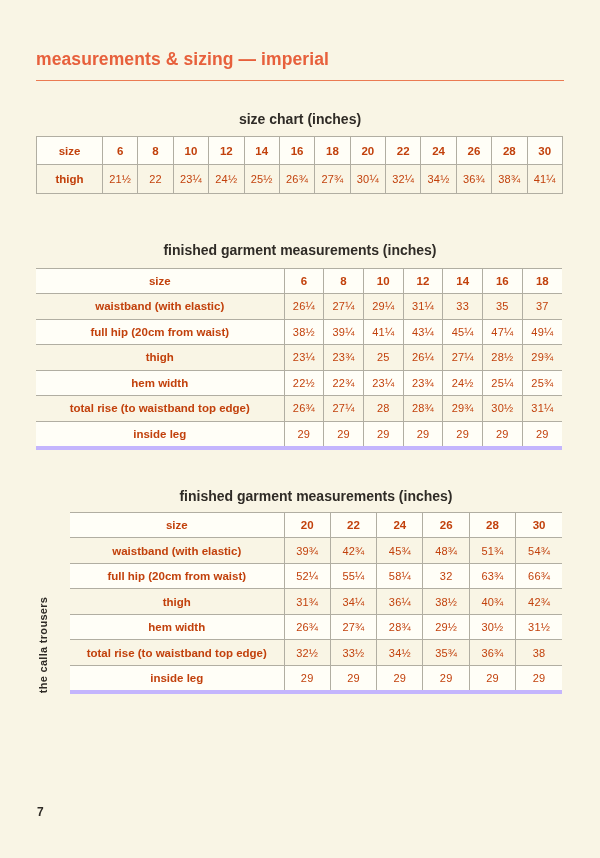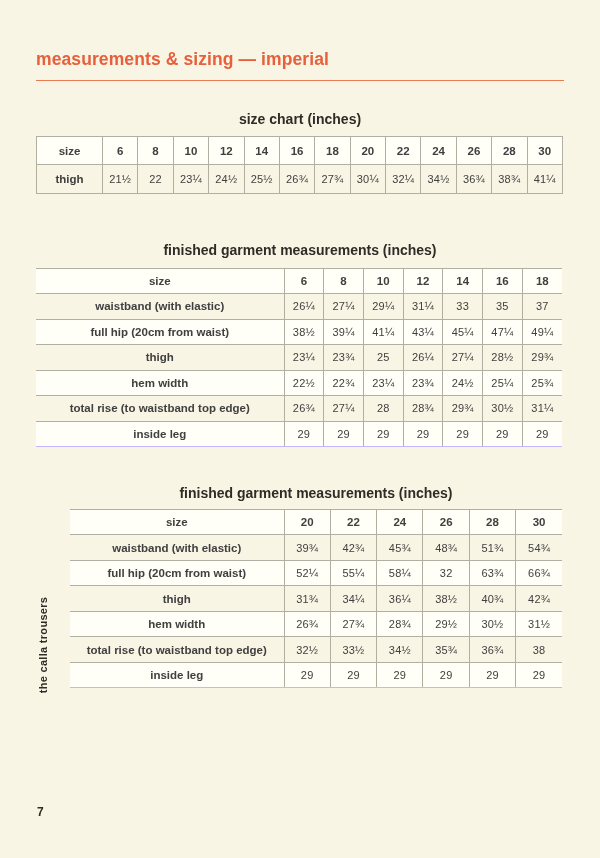--- a/index.html
+++ b/index.html
@@ -21,38 +21,38 @@
 
   .tbl-heading{
     margin:8px;text-align:center;
     font-size:14px;line-height:1.2;font-weight:700;color:#2f2b26;
   }
   .h1{margin-top:30px;margin-bottom:8px;}
   .h2{margin-top:48px;margin-bottom:9px;}
   .h3{margin-top:38px;margin-bottom:7px;}
   .section3{margin-left:34px;width:492px;}
 
-  table{border-collapse:collapse;table-layout:fixed;color:#404040;padding-left:48px;}
+  table{border-collapse:collapse;table-layout:fixed;color:#c2410c;padding-left:48px;}
   td{text-align:center;vertical-align:middle;padding:0 1px;overflow:hidden;}
   tbody tr:nth-child(odd){background:#fffef7;}
   tbody tr:nth-child(even){background:transparent;}
 
   .cell-label,.cell-header{font-weight:700;font-size:11.5px;}
   .cell-value{font-weight:400;font-size:11px;letter-spacing:.2px;}
 
   
   .t1{width:527px;}
   .t1 td{border:1px solid #b1aea2;height:27.5px;}
   .t1 .col-label{width:66px;}
 
   
   .t2,.t3{width:526px;}
   .t3{width:492px;}
   .t2 td,.t3 td{border-top:1px solid #b1aea2;height:24.5px;}
-  .t2 tbody tr:last-child td,.t3 tbody tr:last-child td{border-bottom:1px solid #c4b5fd;}
+  .t2 tbody tr:last-child td,.t3 tbody tr:last-child td{border-bottom:4px solid #c4b5fd;}
   .t2 td:not(:first-child),.t3 td:not(:first-child){border-left:1px solid #b1aea2;}
   .t2 .col-label{width:248px;}
   .t3 .col-label{width:214px;}
 
   .side-label{
     position:absolute;left:43px;top:645px;
     transform:translate(-50%,-50%) rotate(-90deg);
     transform-origin:center;
     font-size:11px;font-weight:700;letter-spacing:.3px;
     white-space:nowrap;color:#2f2b26;

